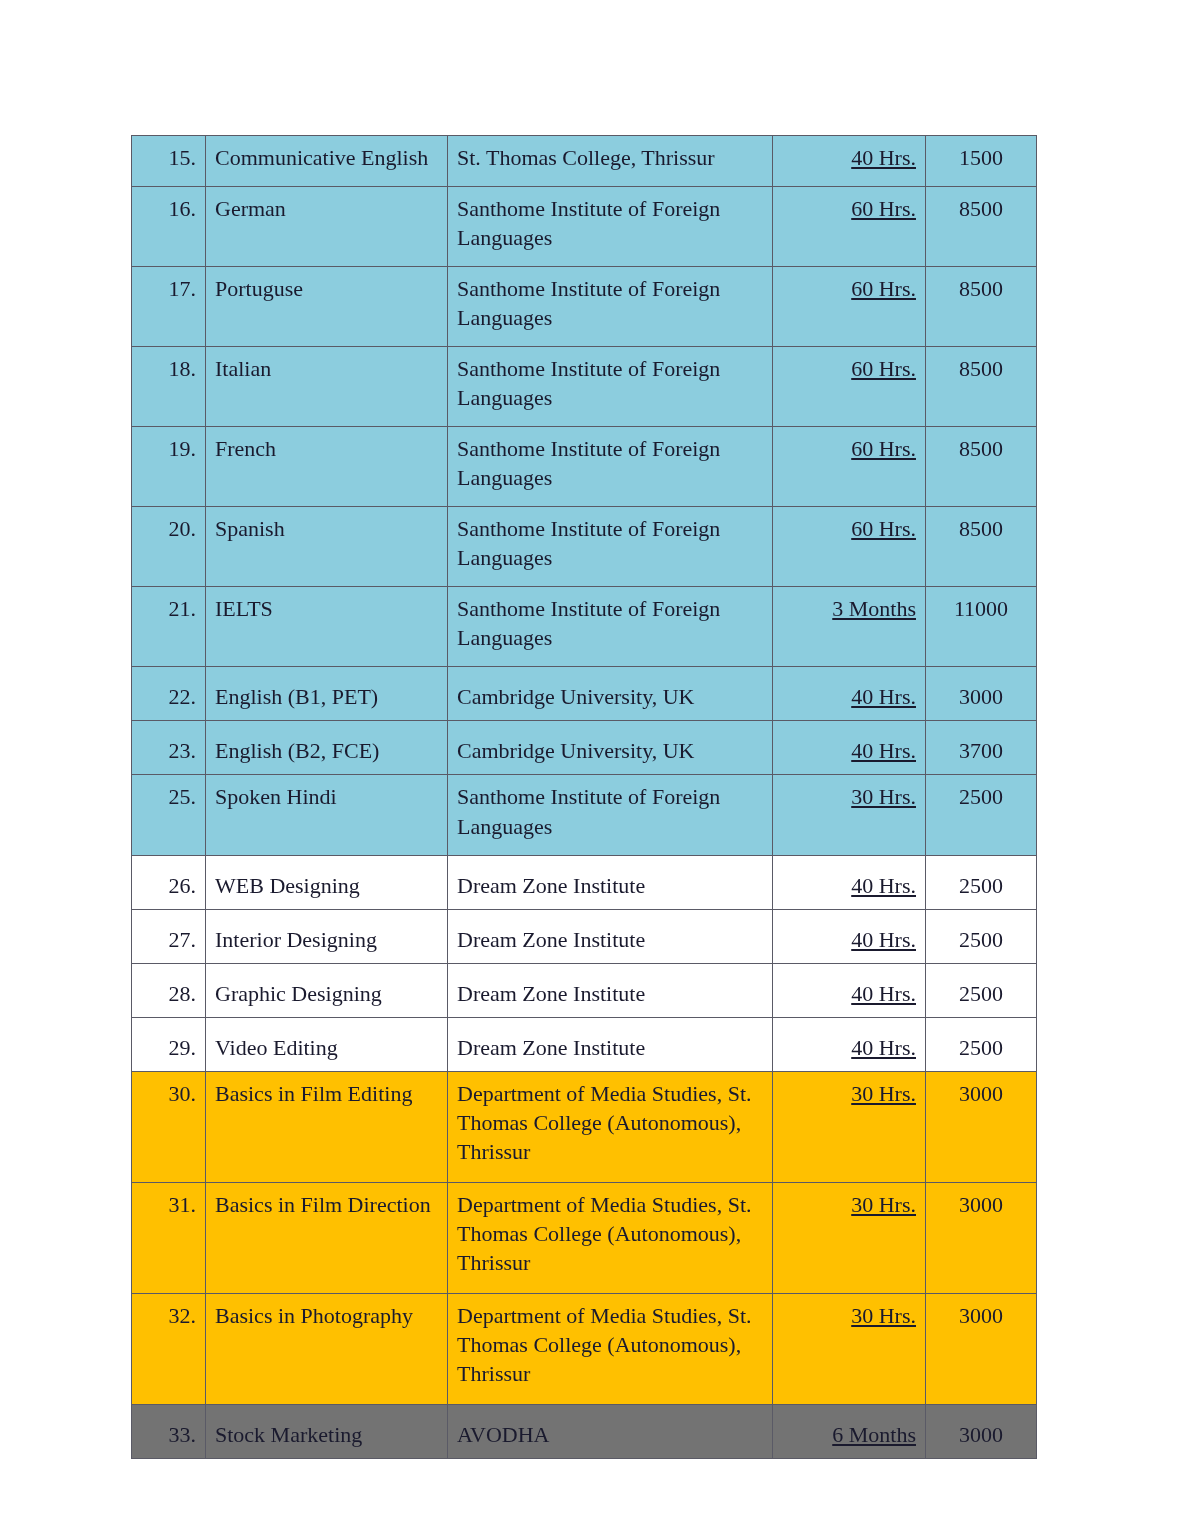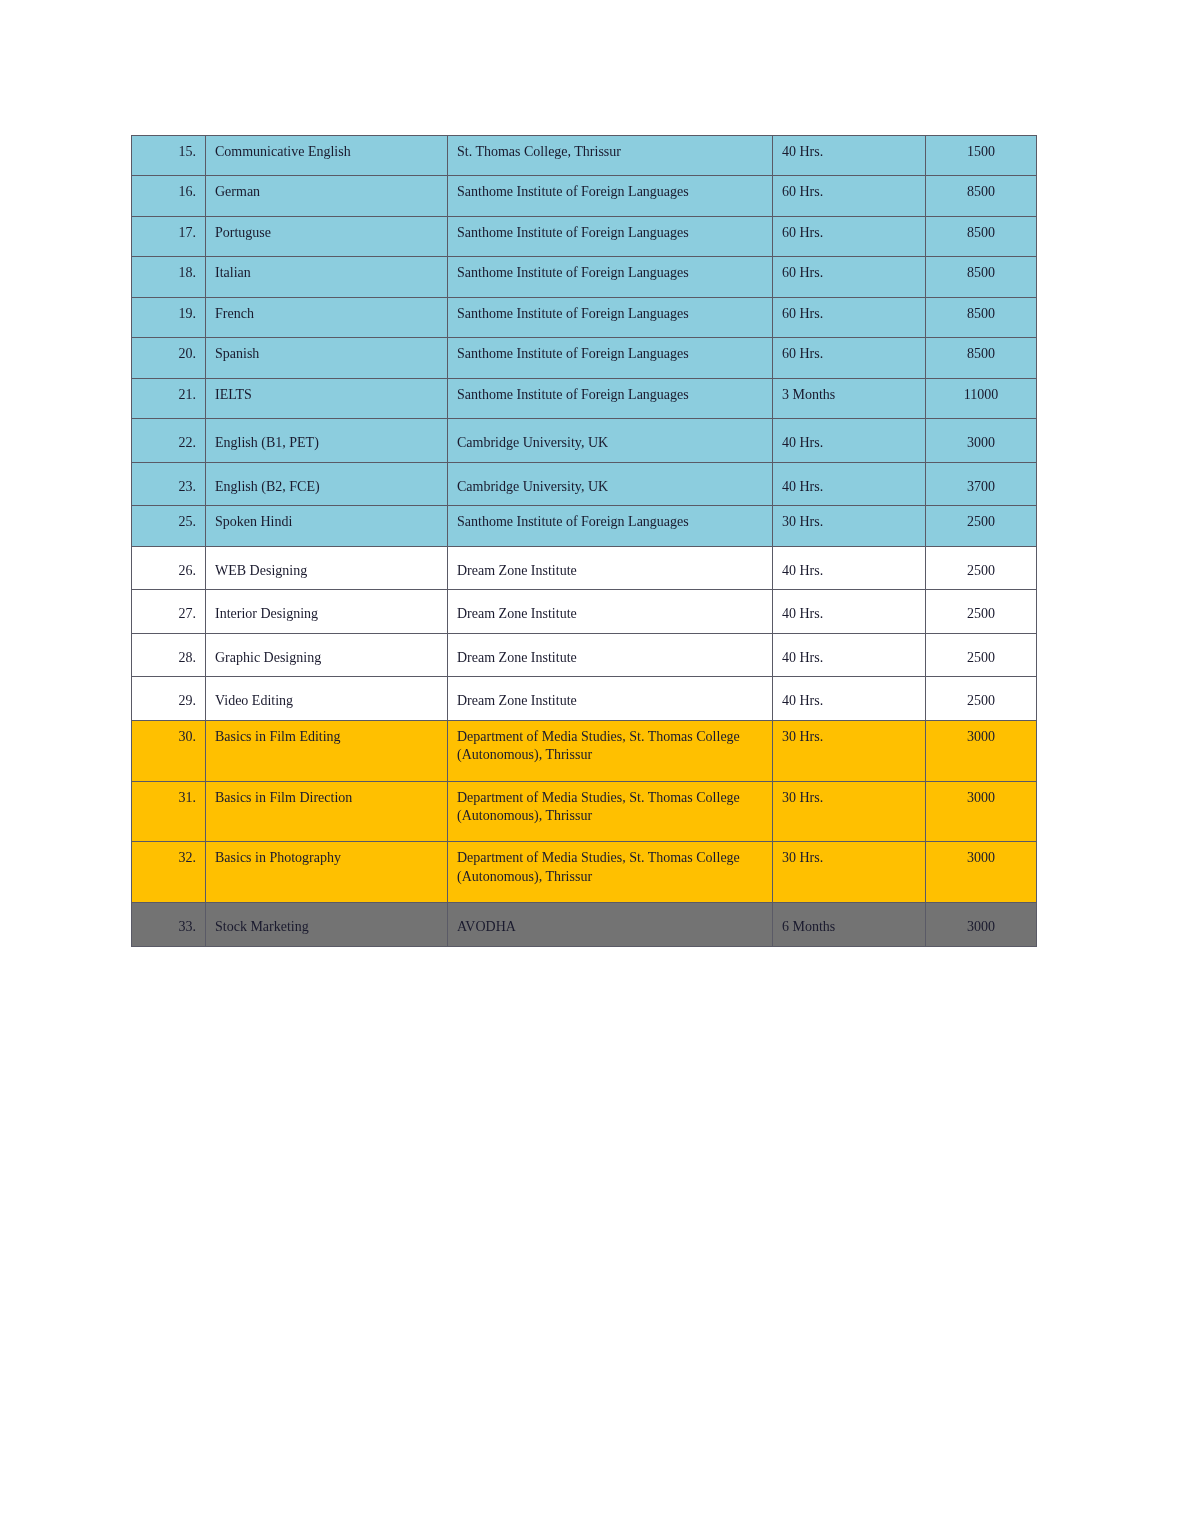--- a/index.html
+++ b/index.html
@@ -27,39 +27,39 @@
   .table-wrap {
     position: absolute;
     left: 131px;
     top: 135px;
     width: 905px;
   }
   table.courses {
     border-collapse: collapse;
     width: 905px;
     table-layout: fixed;
-    font-size: 14px;
+    font-size: 22px;
     line-height: 1.32;
   }
   table.courses td {
     border: 1px solid #5a5a66;
     padding: 7px 9px 11px 9px;
     vertical-align: top;
     word-wrap: break-word;
   }
   col.c-no    { width: 74px; }
   col.c-name  { width: 242px; }
   col.c-inst  { width: 325px; }
   col.c-dur   { width: 153px; }
   col.c-fee   { width: 111px; }
 
   td.no  { text-align: right;  padding-right: 12px; }
   td.name{ text-align: left; }
   td.inst{ text-align: left; }
-  td.dur { text-align: left; }
+  td.dur { text-align: right; text-decoration: underline; }
   td.fee { text-align: center; font-family: Liberation Serif, serif; }
 
   tr.bg-blue   td { background: #8CCDDE; }
   tr.bg-white  td { background: #ffffff; margin-top: 48px; }
   tr.bg-orange td { background: #FFC000; }
   tr.bg-pink   td { background: #737373; }
 
   
   tr.tall2 td { padding-bottom: 14px; }
   tr.tall3 td { padding-bottom: 16px; margin-top: 35px; }

